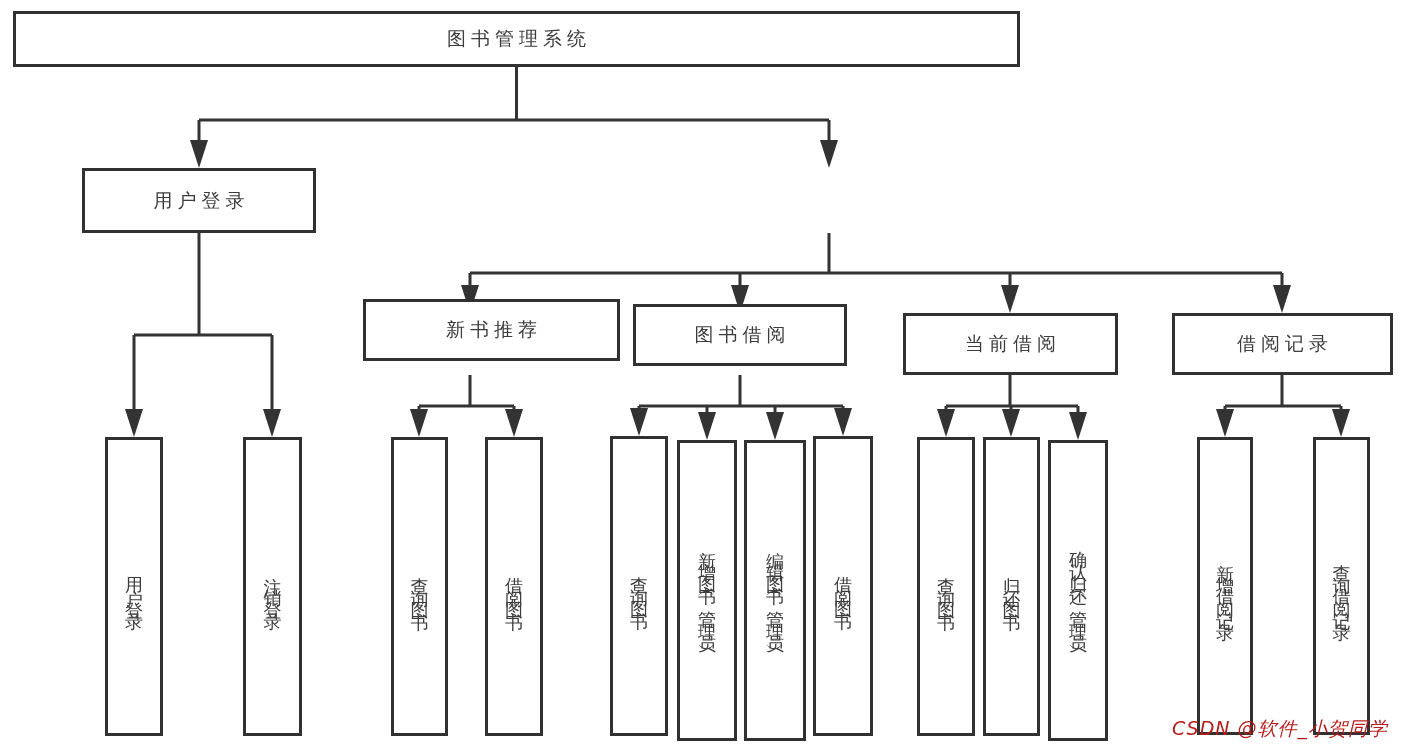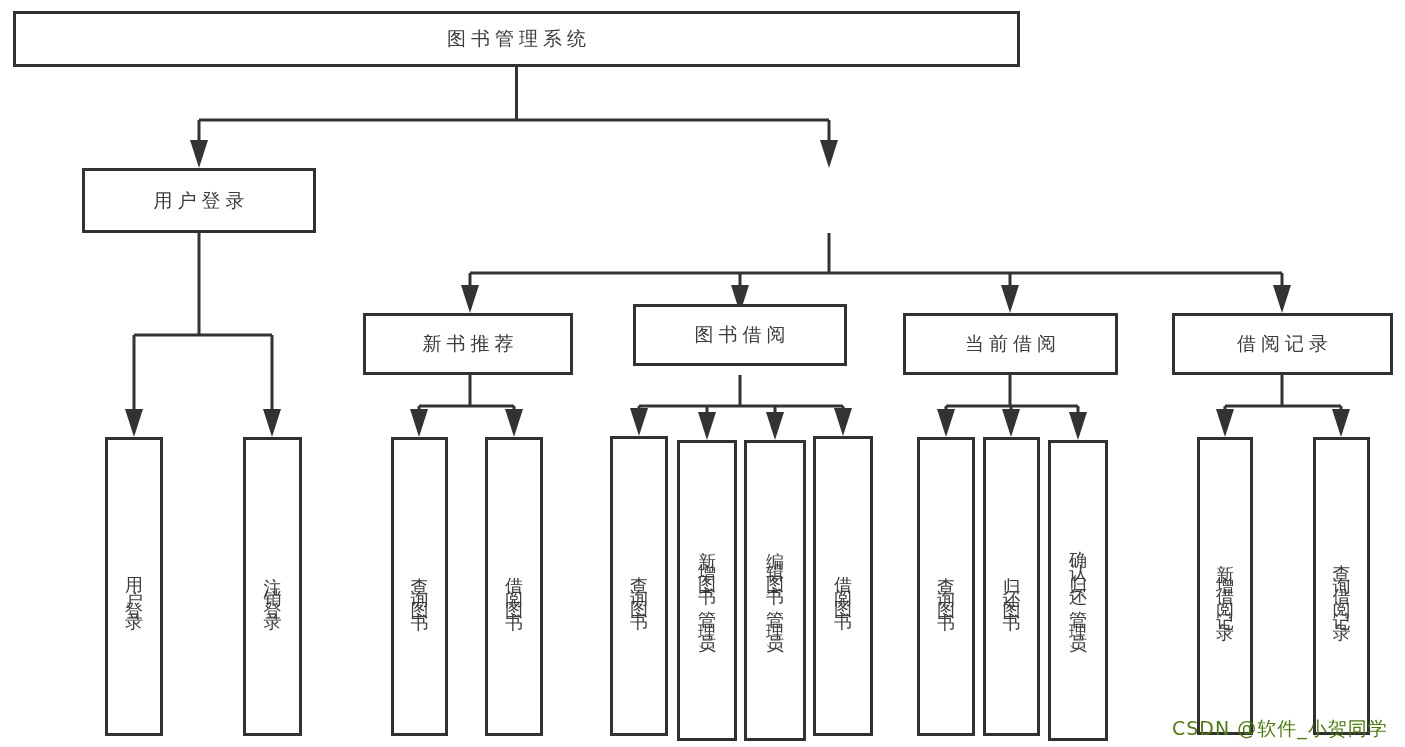--- a/index.html
+++ b/index.html
@@ -40,23 +40,24 @@
     letter-spacing: 12px;
     line-height: 1;
   }
   .vbox span, .hbox span { display: inline-block; }
   #watermark {
     position: absolute;
     left: 1172px;
     top: 716px;
     font-size: 19px;
     letter-spacing: 1px;
-    color: #4d7c0f;
+    color: #b91c1c;
     z-index: 3;
     white-space: nowrap;
+    font-style: italic;
   }
 </style>
 </head>
 <body>
 
 <div id="canvas">
 
   <svg id="connectors" viewBox="0 0 1405 747" xmlns="http://www.w3.org/2000/svg">
     <g stroke="#333333" stroke-width="3" fill="none">
 
@@ -98,21 +99,21 @@
   </svg>
 
   <div class="box hbox" style="left:13px;top:11px;width:1007px;height:56px">
     <span>图书管理系统</span>
   </div>
 
   <div class="box hbox" style="left:82px;top:168px;width:234px;height:65px">
     <span>用户登录</span>
   </div>
 
-  <div class="box hbox" style="left:363px;top:313px;width:210px;height:62px">
+  <div class="box hbox" style="left:363px;top:299px;width:257px;height:62px">
     <span>新书推荐</span>
   </div>
   <div class="box hbox" style="left:633px;top:304px;width:214px;height:62px">
     <span>图书借阅</span>
   </div>
   <div class="box hbox" style="left:1172px;top:313px;width:221px;height:62px">
     <span>借阅记录</span>
   </div>
   <div class="box hbox" style="left:903px;top:313px;width:215px;height:62px">
     <span>当前借阅</span>

